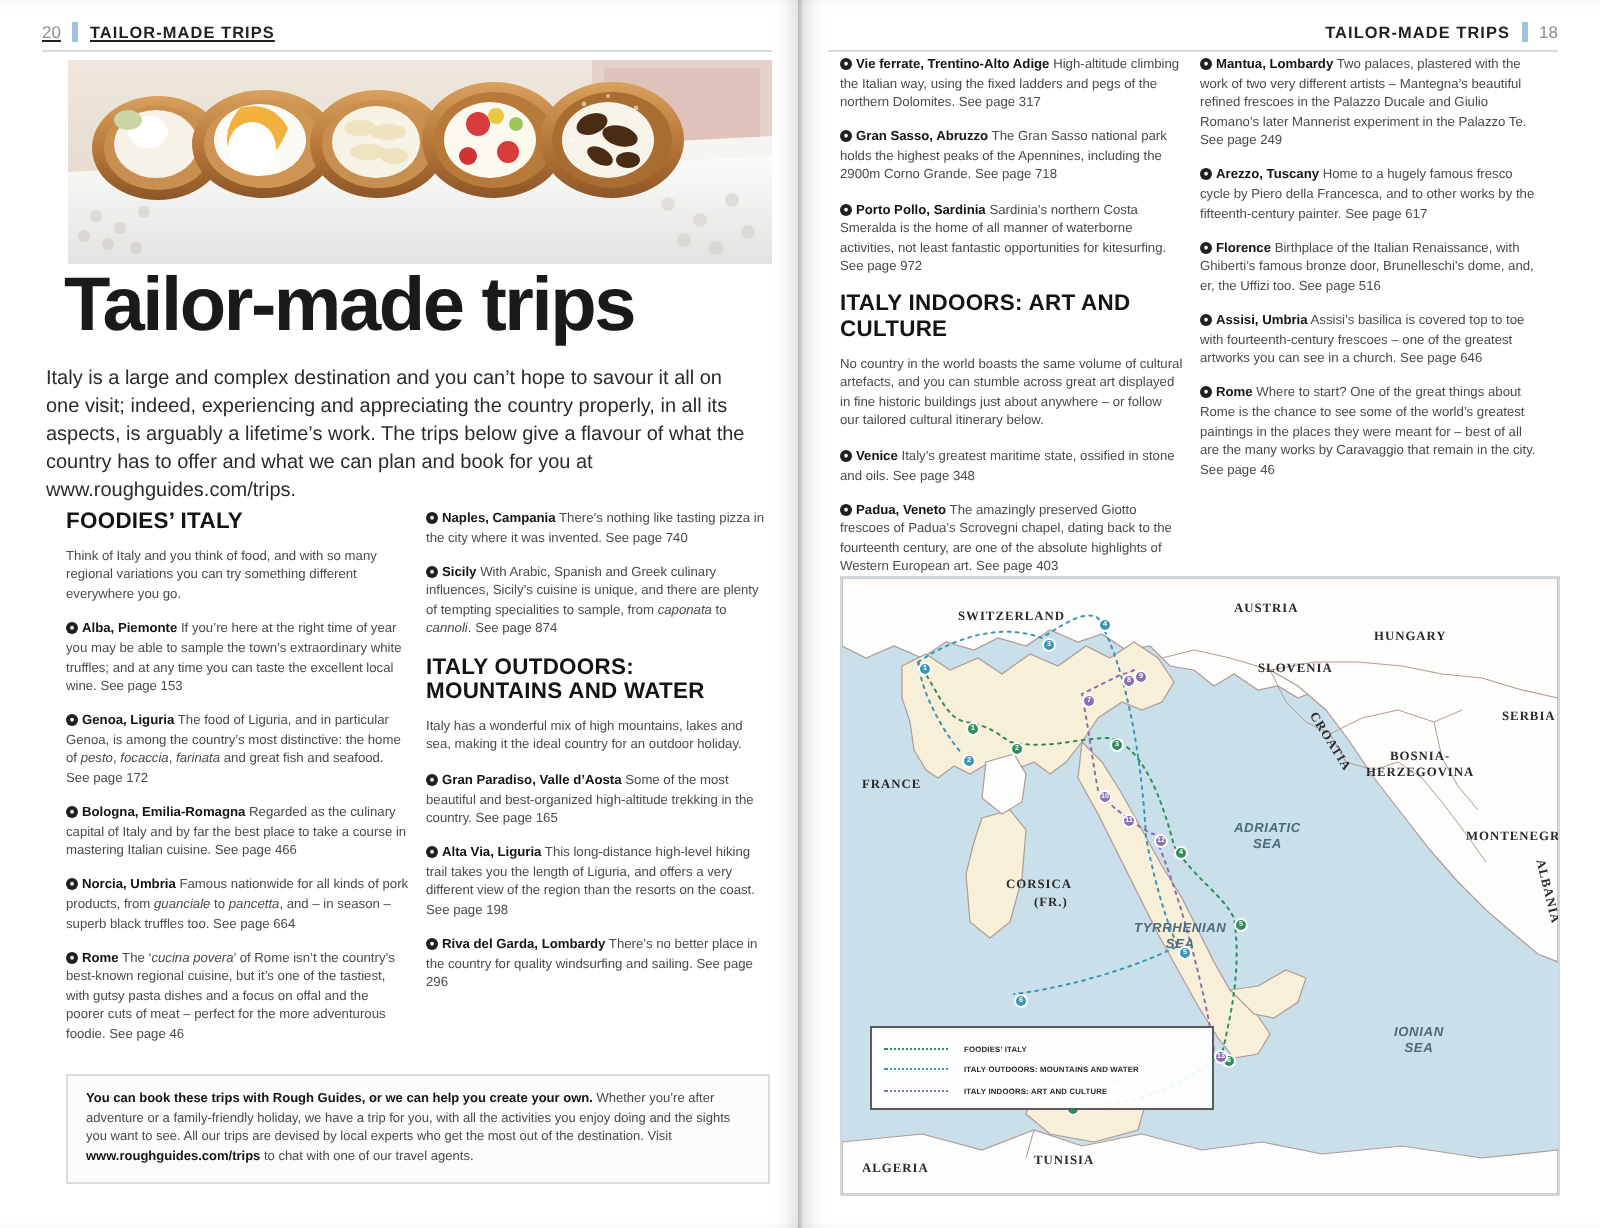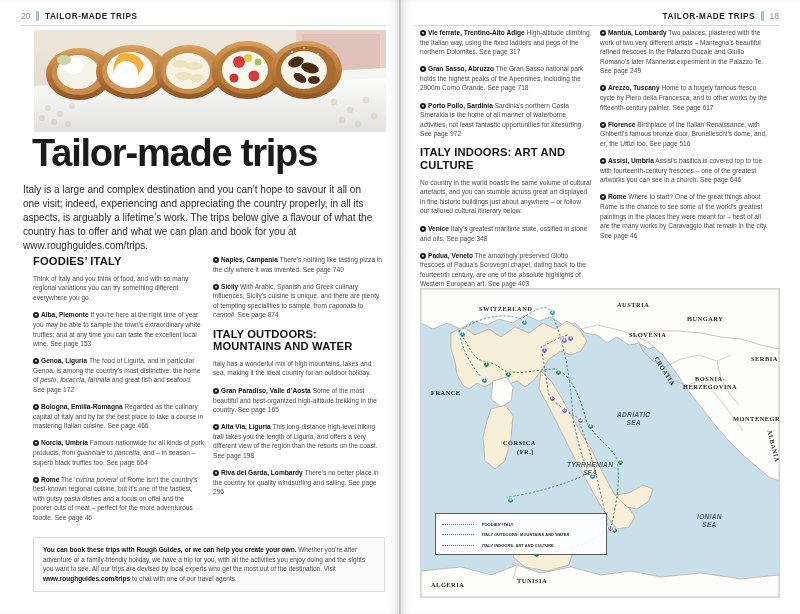--- a/index.html
+++ b/index.html
@@ -8,21 +8,21 @@
           box-shadow:0 0 0 1px #cfcfcf;}
   .page{position:absolute;top:0;height:614px;width:400px;background:#fff;overflow:hidden;}
   .page-left{left:0;box-shadow: inset -8px 0 14px -10px rgba(0,0,0,.35);}
   .page-right{left:400px;box-shadow: inset 8px 0 14px -10px rgba(0,0,0,.35);}
   .gutter{position:absolute;left:399px;top:0;width:2px;height:614px;
           background:linear-gradient(to right,rgba(0,0,0,.18),rgba(0,0,0,.05));z-index:20;}
 
   
   .runhead{position:absolute;top:9px;height:14px;display:flex;align-items:center;gap:6px;
            font-size:8.2px;font-weight:bold;letter-spacing:.55px;color:#231f20;}
-  .runhead-left{left:21px;}
+  .runhead-left{left:21px;text-decoration:underline;}
   .runhead-right{right:21px;}
   .folio{font-size:8.5px;font-weight:normal;color:#8d8d8d;letter-spacing:0;}
   .rule-mark{width:2.5px;height:10px;background:#9fc4d8;}
   .hrule{position:absolute;height:1px;background:#d9d9d9;top:25px;}
   .hrule-left{left:21px;right:14px;}
   .hrule-right{left:14px;right:21px;}
 
   
   .hero{position:absolute;left:34px;top:30px;width:352px;height:102px;overflow:hidden;
         background:#e9e2d8;}

